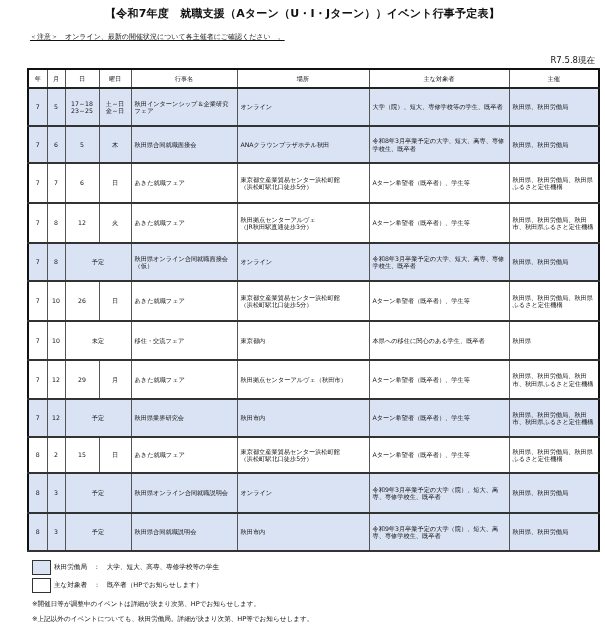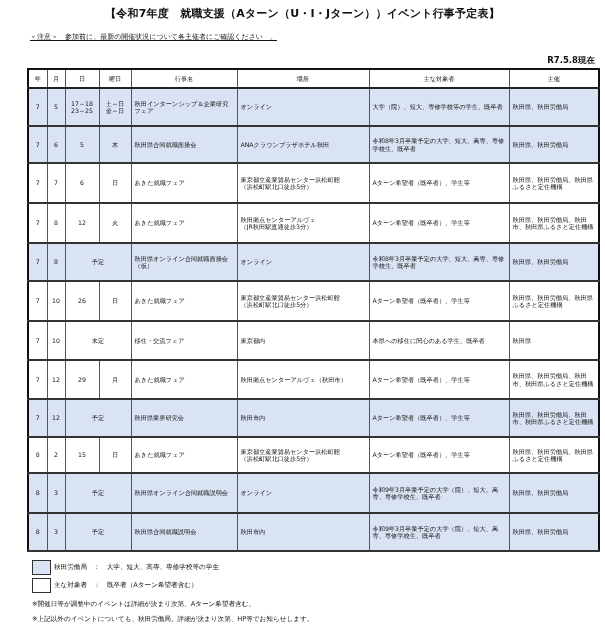--- a/index.html
+++ b/index.html
@@ -1,41 +1,41 @@
 <!DOCTYPE html>
 <html><head>
 <meta charset="utf-8">
 <style>
   html, body { margin:0; padding:0; background:#ffffff; }
   body { width:605px; height:630px; position:relative; overflow:hidden;
          font-family:"DejaVu Sans", sans-serif; color:#111; }
   .title { position:absolute; top:6px; left:0; width:605px; text-align:center;
            font-size:11px; font-weight:bold; letter-spacing:0.2px; }
   .notice { position:absolute; top:32px; left:30px; font-size:7px; text-decoration:underline; }
-  .asof { position:absolute; top:55px; right:10px; font-size:8.5px; font-weight:bold; }
+  .asof { position:absolute; top:55px; right:10px; font-size:8.5px; font-weight:normal; }
   table.sched { position:absolute; top:68px; left:27px; border-collapse:collapse;
                 table-layout:fixed; font-size:6.2px; line-height:1.2; }
   table.sched th, table.sched td { border:1px solid #555; padding:1px 3px; vertical-align:middle; overflow:hidden; }
   table.sched { border:2px solid #111; }
   table.sched th { height:15px; font-weight:normal; text-align:center; background:#fff; border-bottom:2px solid #222; }
   table.sched td.c { text-align:center; }
   tr.student td { background:#dae3f3; }
   tr.grad td { background:#ffffff; }
   tr.row td { border-bottom:2px solid #333; }
   td.org { border-left:2px solid #777; }
   th.org { border-left:2px solid #777; }
   .legend { position:absolute; left:32px; font-size:6.6px; display:flex; align-items:center; }
   .swatch { width:17px; height:13px; border:1px solid #333; margin-right:3px; }
   .note { position:absolute; left:32px; font-size:6.6px; }
 </style>
 </head>
 <body>
 
 <div class="title">【令和7年度　就職支援（Aターン（U・I・Jターン））イベント行事予定表】</div>
-<div class="notice">＜注意＞　参加前に、最新の開催状況について各主催者にご確認ください　。</div>
+<div class="notice">＜注意＞　オンライン、最新の開催状況について各主催者にご確認ください　。</div>
 <div class="asof">R7.5.8現在</div>
 
 <table class="sched">
   <colgroup>
     <col style="width:19px">
       <col style="width:18px">
       <col style="width:34px">
       <col style="width:32px">
     <col style="width:106px">
       <col style="width:132px">
@@ -178,16 +178,16 @@
       </tr>
     </tbody>
 </table>
 
 <div class="legend" style="top:560px">
   <div class="swatch" style="background:#dae3f3"></div>
   <span>秋田労働局　：　大学、短大、高専、専修学校等の学生</span>
 </div>
 <div class="legend" style="top:578px">
   <div class="swatch" style="background:#ffffff"></div>
-  <span>主な対象者　：　既卒者（Aターン希望者含む）</span>
+  <span>主な対象者　：　既卒者（HPでお知らせします）</span>
 </div>
-<div class="note" style="top:600px">※開催日等が調整中のイベントは詳細が決まり次第、Aターン希望者含む。</div>
+<div class="note" style="top:600px">※開催日等が調整中のイベントは詳細が決まり次第、HPでお知らせします。</div>
 <div class="note" style="top:615px">※上記以外のイベントについても、秋田労働局。詳細が決まり次第、HP等でお知らせします。</div>
 
 </body></html>

